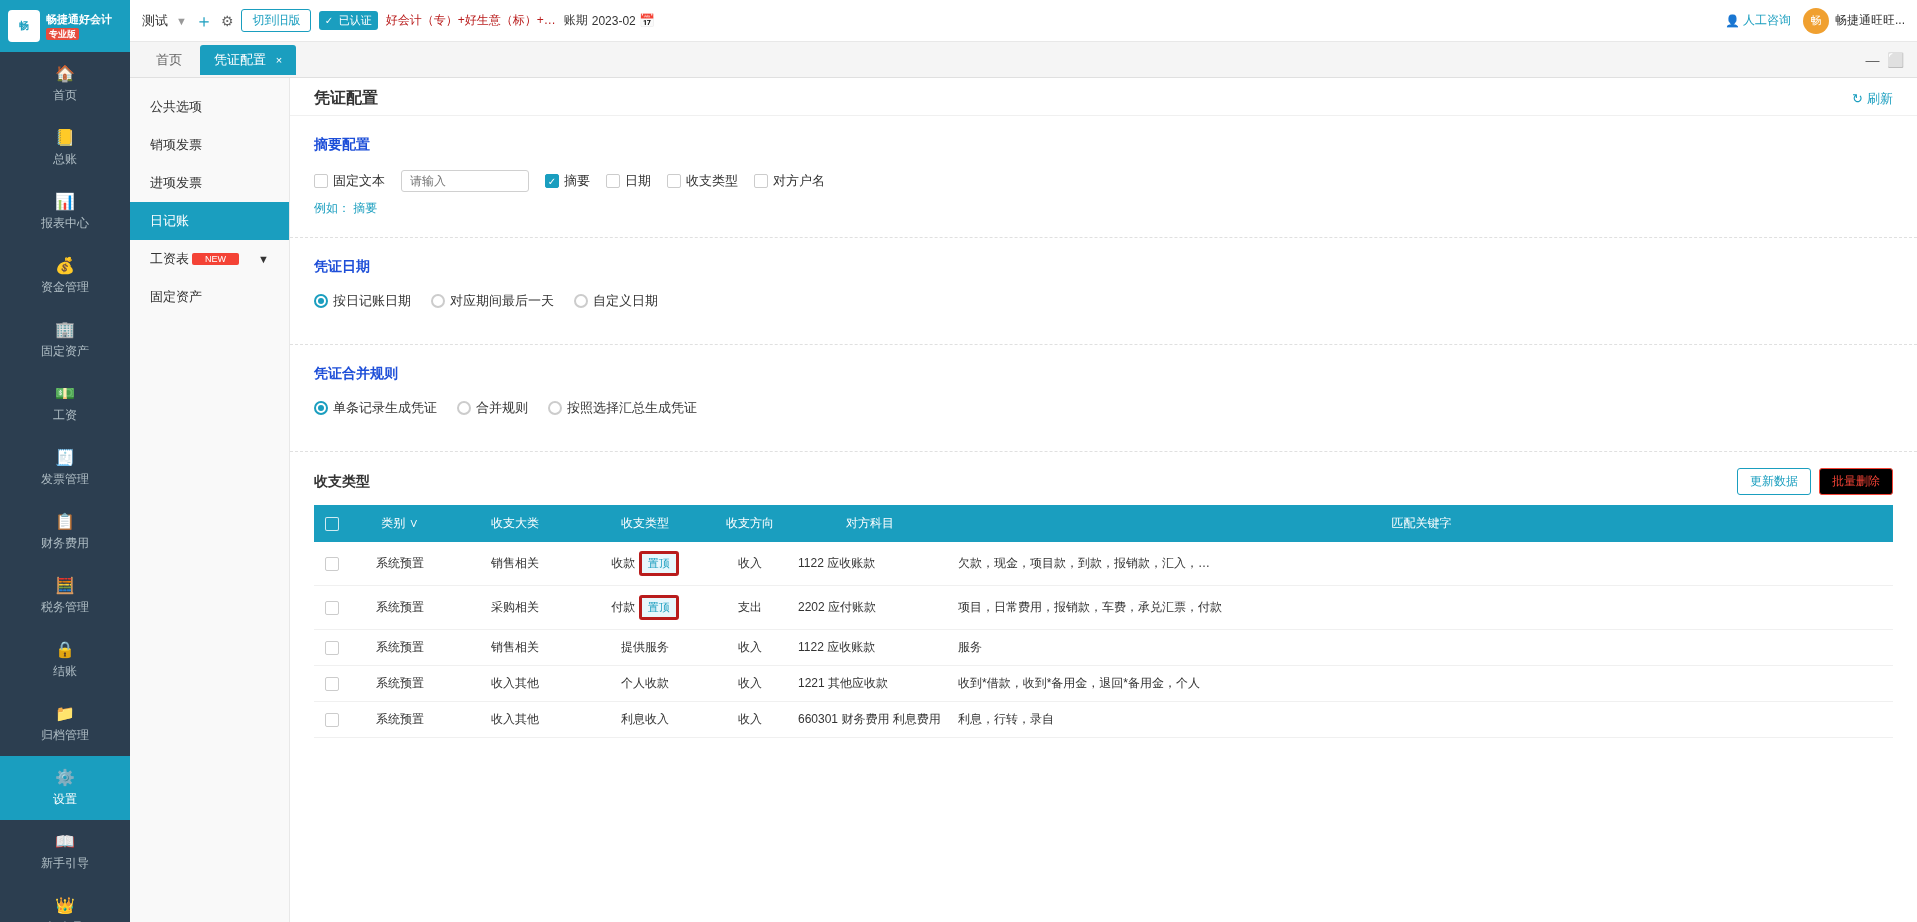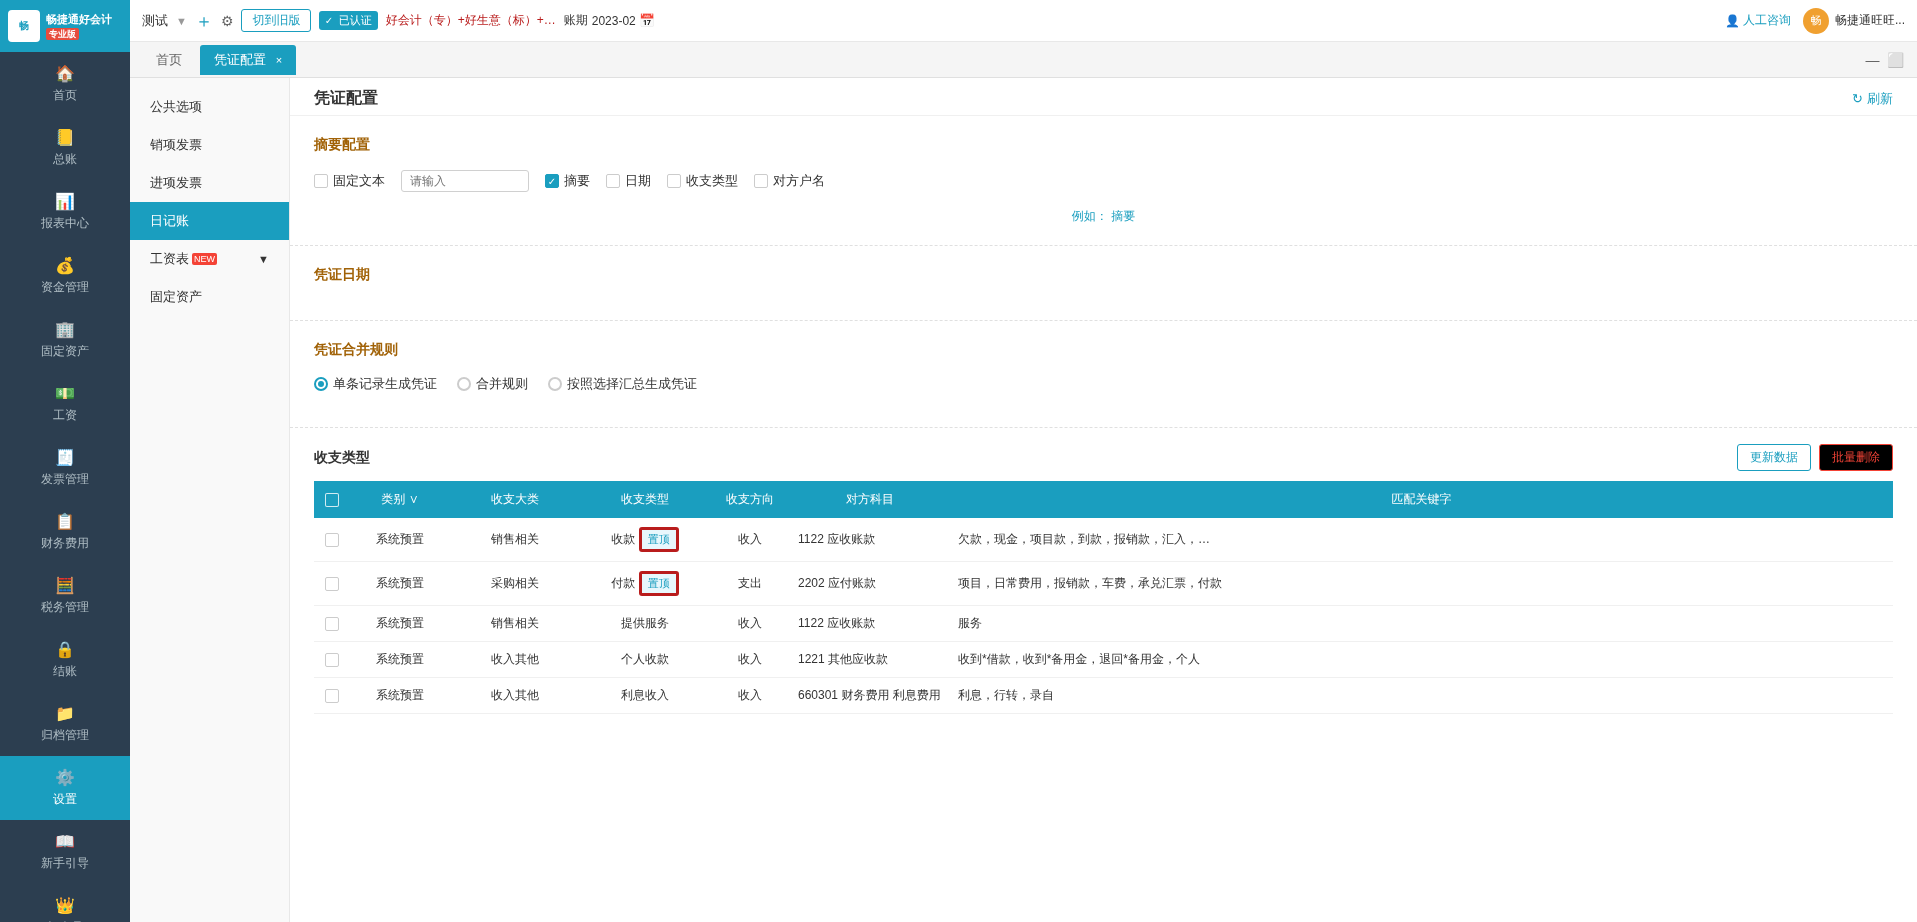--- a/index.html
+++ b/index.html
@@ -156,21 +156,21 @@
       justify-content: space-between;
     }
     .left-nav-item.active {
       background: #1a9ebf;
       color: white;
     }
     .left-nav-item .nav-badge {
       background: #f44336;
       color: white;
       font-size: 9px;
-      padding: 1px 2px;
+      padding: 1px 13px;
       border-radius: 2px;
       margin-left: 3px;
     }
 
     
     .right-content {
       flex: 1;
       overflow-y: auto;
       padding: 0;
     }
@@ -184,21 +184,21 @@
       border-bottom: 1px solid #f0f0f0;
     }
     .page-title { font-size: 16px; font-weight: bold; color: #333; }
     .refresh-btn { color: #1a9ebf; font-size: 13px; cursor: pointer; display: flex; align-items: center; gap: 4px; }
 
     
     .section {
       padding: 20px 24px;
       border-bottom: 1px dashed #e0e0e0;
     }
-    .section-title { font-size: 14px; font-weight: bold; color: #a16207; margin-bottom: 16px; }
+    .section-title { font-size: 14px; font-weight: bold; color: #1d4ed8; margin-bottom: 16px; }
 
     
     .radio-group { display: flex; align-items: center; gap: 20px; margin-bottom: 14px; }
     .radio-item { display: flex; align-items: center; gap: 5px; font-size: 13px; cursor: pointer; }
     .radio-circle {
       width: 14px; height: 14px;
       border-radius: 50%;
       border: 2px solid #ccc;
       display: flex; align-items: center; justify-content: center;
       flex-shrink: 0;
@@ -232,21 +232,21 @@
     }
     .checkbox-input {
       border: 1px solid #d0d0d0;
       border-radius: 3px;
       padding: 3px 8px;
       font-size: 12px;
       color: #999;
       width: 128px;
     }
 
-    .example-text { color: #1a9ebf; font-size: 12px; margin-top: 16px; text-align: center; }
+    .example-text { color: #1a9ebf; font-size: 12px; margin-top: 8px; }
     .example-text span { color: #1a9ebf; }
 
     
     .table-section { padding: 16px 24px; }
     .table-toolbar { display: flex; align-items: center; justify-content: space-between; margin-bottom: 10px; }
     .table-section-title { font-size: 14px; font-weight: bold; color: #333; }
     .toolbar-right { display: flex; gap: 8px; }
     .btn-update {
       border: 1px solid #1a9ebf;
       color: #1a9ebf;
@@ -487,20 +487,34 @@
         </div>
 
         <div class="example-text">
           <span>例如：</span>
           <span>摘要</span>
         </div>
       </div>
 
       <div class="section">
         <div class="section-title">凭证日期</div>
+        <div class="radio-group">
+          <div class="radio-item">
+            <div class="radio-circle checked"></div>
+            <span>按日记账日期</span>
+          </div>
+          <div class="radio-item">
+            <div class="radio-circle"></div>
+            <span>对应期间最后一天</span>
+          </div>
+          <div class="radio-item">
+            <div class="radio-circle"></div>
+            <span>自定义日期</span>
+          </div>
+        </div>
       </div>
 
       <div class="section">
         <div class="section-title">凭证合并规则</div>
         <div class="radio-group">
           <div class="radio-item">
             <div class="radio-circle checked"></div>
             <span>单条记录生成凭证</span>
           </div>
           <div class="radio-item">

